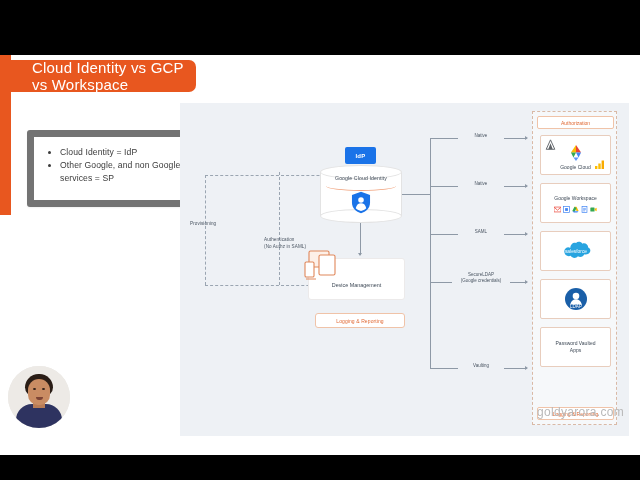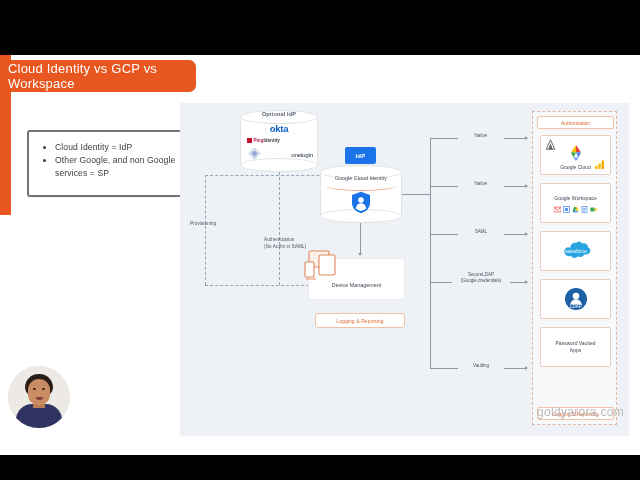--- a/index.html
+++ b/index.html
@@ -20,27 +20,27 @@
   
   .accent-bar{position:absolute;left:0;top:0;width:11px;height:160px;background:#e8571f;}
 
   
   .title-pill{
     position:absolute;left:0;top:5px;width:196px;height:32px;
     background:#e8571f;border-radius:0 7px 7px 0;
     display:flex;align-items:center;
   }
   .title-pill span{
-    color:#ffffff;font-size:13px;letter-spacing:.2px;padding-left:8px;
+    color:#ffffff;font-size:15px;letter-spacing:.2px;padding-left:32px;
   }
 
   
   .bullet-card{
     position:absolute;left:27px;top:75px;width:158px;height:63px;
-    background:#fff;border:2px solid #737373;border-radius:3px;
+    background:#fff;border:7px solid #737373;border-radius:3px;
     box-shadow:0 1px 2px rgba(0,0,0,.06);
   }
   .bullet-card ul{margin:9px 0 0 0;padding-left:26px;list-style:disc;}
   .bullet-card li{font-size:8.6px;color:#3b3b3b;line-height:1.5;letter-spacing:.1px;}
 
   
   .diagram{
     position:absolute;left:180px;top:48px;width:449px;height:333px;
     background:#eef1f5;
   }
@@ -233,38 +233,20 @@
 
     <div class="bullet-card">
       <ul>
         <li>Cloud Identity = IdP</li>
         <li>Other Google, and non Google services = SP</li>
       </ul>
     </div>
 
     <div class="diagram">
 
-      <div class="cyl optidp">
-        <div class="body"></div>
-        <div class="bot"></div>
-        <div class="top"></div>
-        <div class="inner">
-          <div class="cap">Optional IdP</div>
-          <div class="logo-okta">okta</div>
-          <div class="logo-ping">
-            <div class="sq"></div>
-            <div class="tx">Ping<i>Identity</i></div>
-          </div>
-          <svg class="logo-gdiamond" viewBox="0 0 24 24">
-            <path d="M12 2 L22 12 L12 22 L2 12 Z" fill="#e8eaf6" stroke="#8fa6d8" stroke-width="1.2"></path>
-            <path d="M12 6 L18 12 L12 18 L6 12 Z" fill="#4a6fbf" opacity=".55"></path>
-          </svg>
-          <div class="logo-onelogin">onelogin</div>
-        </div>
-      </div>
 
       <div class="dash-h" style="left:25px;top:72px;width:155px;"></div>
       <div class="dash-v" style="left:25px;top:72px;height:110px;"></div>
       <div class="dash-h" style="left:25px;top:182px;width:155px;"></div>
       <div class="lbl" style="left:10px;top:118px;">Provisioning</div>
 
       <div class="dash-v" style="left:99px;top:69px;height:113px;"></div>
       <div class="lbl" style="left:84px;top:134px;">Authentication</div>
       <div class="lbl" style="left:84px;top:141px;">(No Authz in SAML)</div>
 

